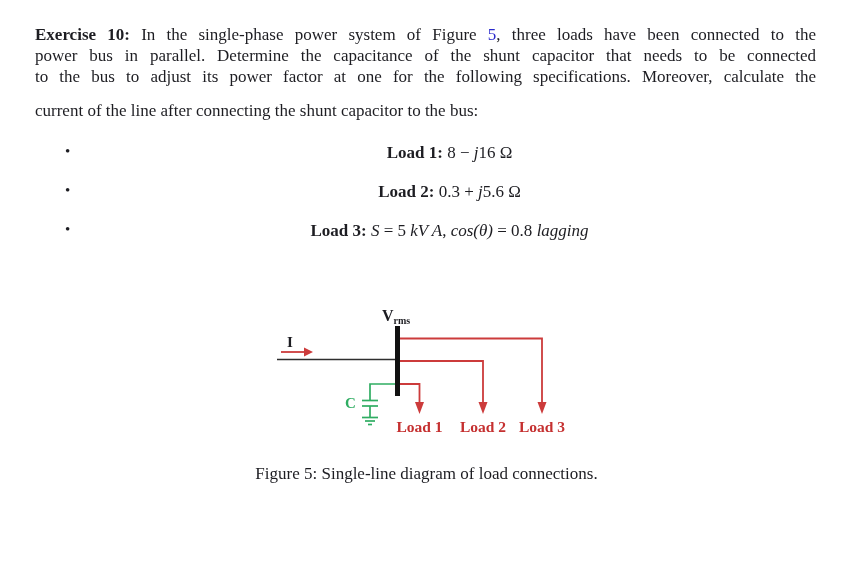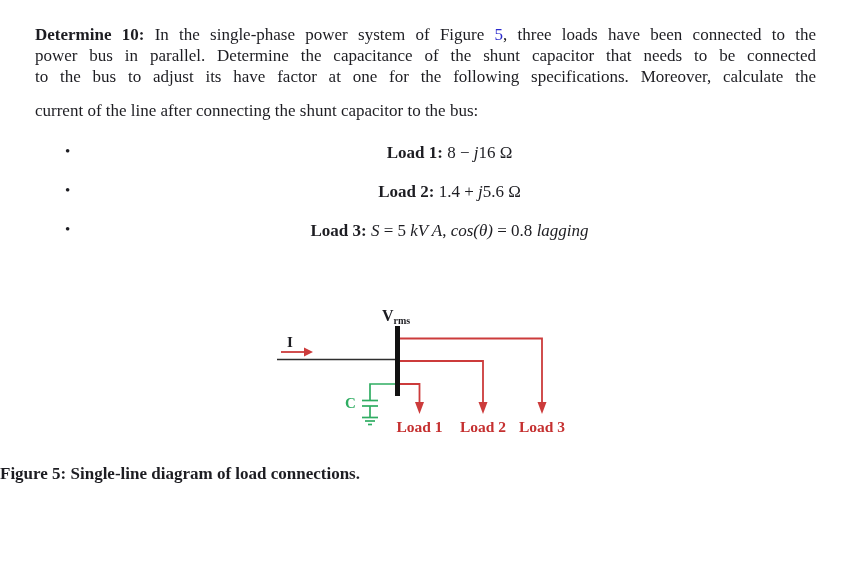--- a/index.html
+++ b/index.html
@@ -20,44 +20,44 @@
   .seg-bold{font-weight:700;}
   .seg-italic{font-style:italic;}
   .seg-link{color:var(--link);cursor:pointer;}
   .seg-sub{font-style:italic;font-size:0.66em;vertical-align:-0.28em;}
   .seg-normal{}
   ul.specs{list-style:none;margin:23px 0 0 0;padding:0;}
   ul.specs li{position:relative;padding-left:48px;margin-bottom:22px;line-height:17px;text-align:center;}
   .bullet{position:absolute;left:30px;top:-1px;font-size:15px;}
   .bullet::before{content:"\2022";}
   .diagram{position:absolute;left:265px;top:300px;width:340px;height:145px;}
-  .caption{position:absolute;left:0;top:463px;width:853px;font-weight:bold;}
+  .caption{position:absolute;left:0;top:463px;width:853px;text-align:center;}
   
   .bus-stroke{stroke:var(--bus);stroke-width:5;}
   .wire-stroke{stroke:var(--wire);stroke-width:1.7;}
   .red-stroke{stroke:var(--red);stroke-width:1.8;fill:none;}
   .red-fill{fill:var(--red);stroke:none;}
   .green-stroke{stroke:var(--green);stroke-width:1.7;fill:none;}
   .dtext{font-family:"Liberation Serif","DejaVu Serif",serif;font-weight:700;}
   .t-ink{fill:var(--ink);}
   .t-red{fill:var(--red-text);}
   .t-green{fill:var(--green);}
 </style>
 </head>
 <body>
 
 <div class="content">
-  <div class="pline"><span class="seg-bold">Determine 10:</span><span class="seg-normal"> In the single-phase power system of Figure </span><span class="seg-link">5</span><span class="seg-normal">, three loads have been connected to the</span></div>
+  <div class="pline"><span class="seg-bold">Exercise 10:</span><span class="seg-normal"> In the single-phase power system of Figure </span><span class="seg-link">5</span><span class="seg-normal">, three loads have been connected to the</span></div>
   <div class="pline"><span class="seg-normal">power bus in parallel. Determine the capacitance of the shunt capacitor that needs to be connected</span></div>
-  <div class="pline"><span class="seg-normal">to the bus to adjust its have factor at one for the following specifications. Moreover, calculate the</span></div>
+  <div class="pline"><span class="seg-normal">to the bus to adjust its power factor at one for the following specifications. Moreover, calculate the</span></div>
   <div class="pline last"><span class="seg-normal">current of the line after connecting the shunt capacitor to the bus:</span></div>
 
   <ul class="specs">
     <li><span class="bullet"></span><span><span class="seg-bold">Load 1:</span><span class="seg-normal"> 8 − </span><span class="seg-italic">j</span><span class="seg-normal">16 Ω</span></span></li>
-    <li><span class="bullet"></span><span><span class="seg-bold">Load 2:</span><span class="seg-normal"> 1.4 + </span><span class="seg-italic">j</span><span class="seg-normal">5.6 Ω</span></span></li>
+    <li><span class="bullet"></span><span><span class="seg-bold">Load 2:</span><span class="seg-normal"> 0.3 + </span><span class="seg-italic">j</span><span class="seg-normal">5.6 Ω</span></span></li>
     <li><span class="bullet"></span><span><span class="seg-bold">Load 3:</span><span class="seg-normal"> </span><span class="seg-italic">S</span><span class="seg-normal"> = 5 </span><span class="seg-italic">kV A</span><span class="seg-normal">, </span><span class="seg-italic">cos(θ)</span><span class="seg-normal"> = 0.8 </span><span class="seg-italic">lagging</span></span></li>
   </ul>
 </div>
 
 <div class="diagram">
   <svg viewBox="0 0 340 145" width="340" height="145">
 
     <text x="117" y="21" font-size="16" class="dtext t-ink"><tspan>V</tspan><tspan font-size="10" dy="3">rms</tspan></text>
 
     <line x1="12" y1="59.5" x2="133" y2="59.5" class="wire-stroke"></line>

